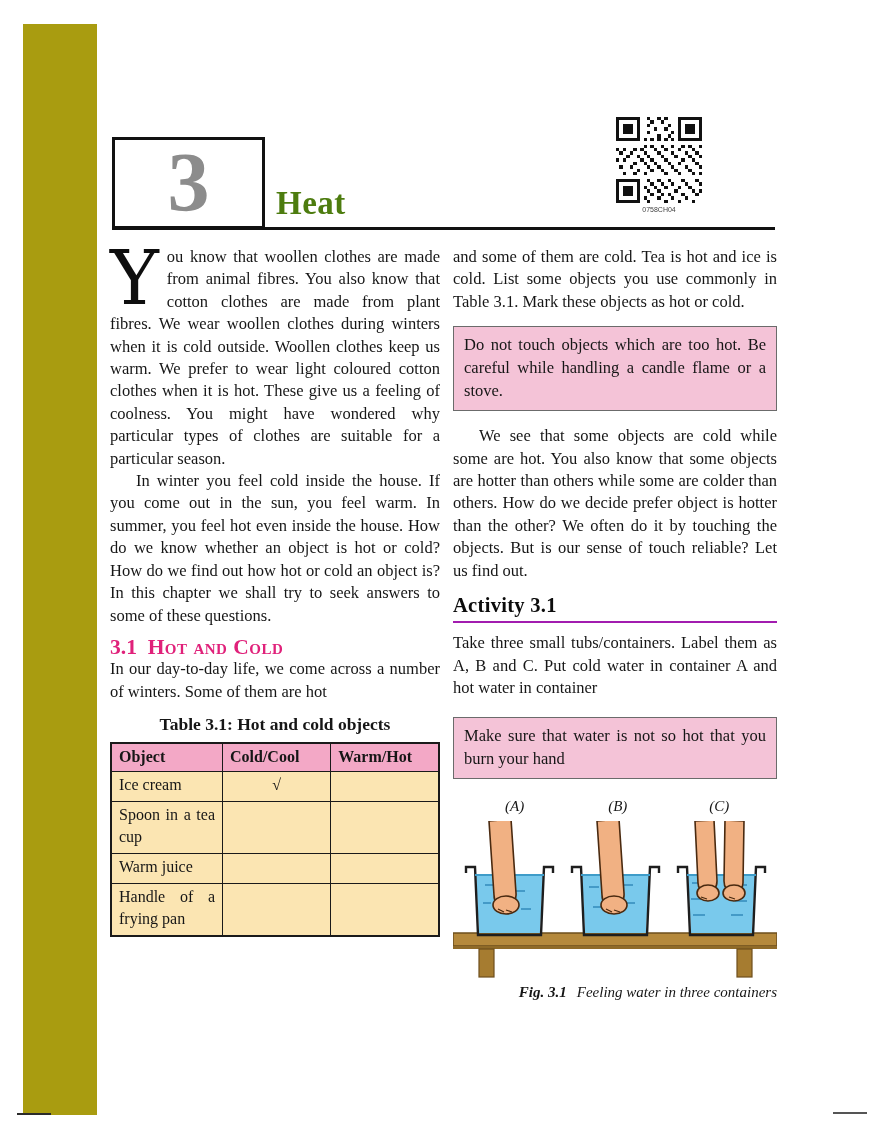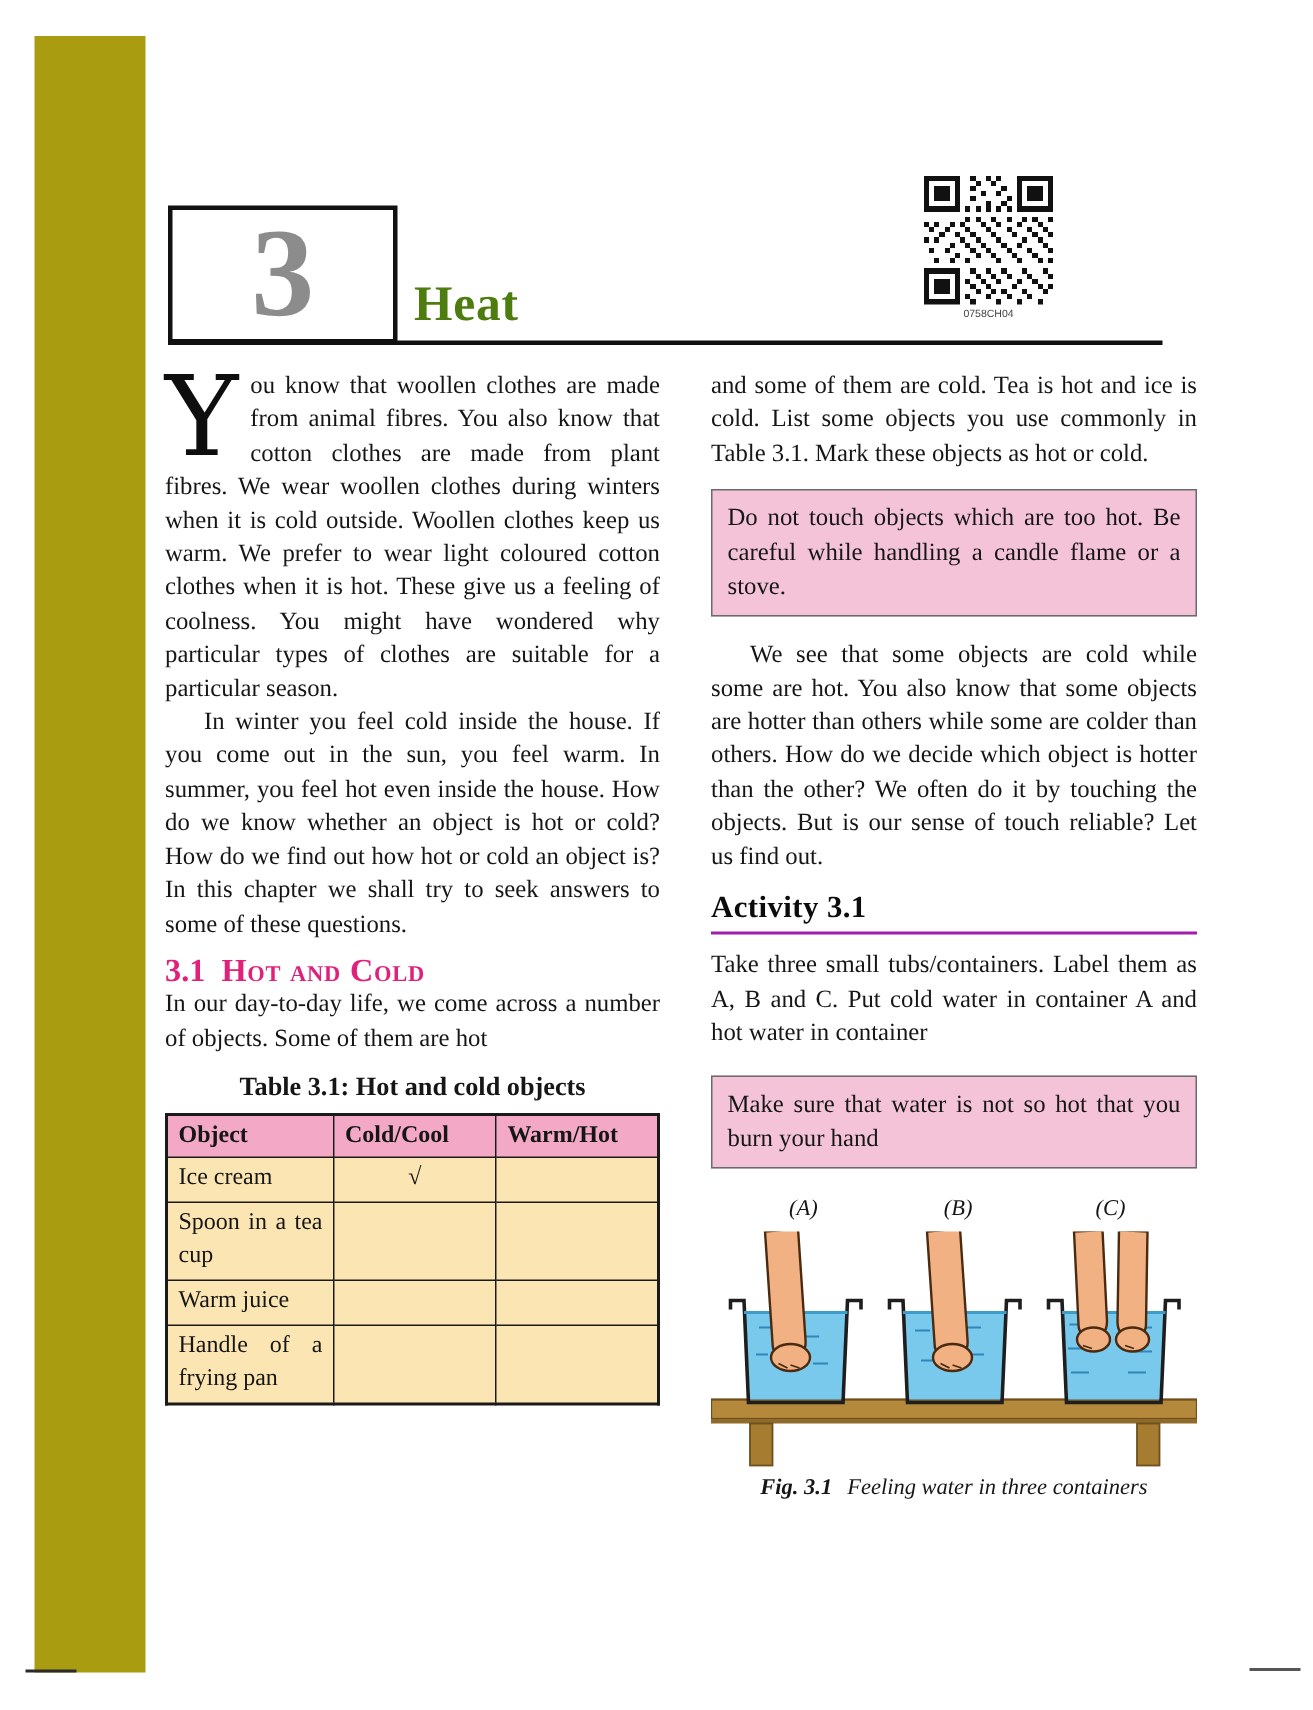--- a/index.html
+++ b/index.html
@@ -19,21 +19,21 @@
   }
   .chapter-num { font-size:84px; font-weight:bold; color:#8C8C8C; line-height:1; }
   .header-rule { position:absolute; left:112px; top:227px; width:663px; height:3px; background:#111; }
   .chapter-title { position:absolute; left:276px; top:185px; font-size:33px; font-weight:bold; color:#4d7c0f; letter-spacing:0.5px; }
 
   .qr { position:absolute; left:616px; top:117px; width:86px; height:86px; }
   .qr-caption { position:absolute; left:616px; top:206px; width:86px; text-align:center; font-size:7px; color:#444; font-family:"Liberation Sans",sans-serif; }
 
   .col { position:absolute; top:246px; font-size:16.5px; line-height:22.4px; text-align:justify; }
   .col-left  { left:110px; width:330px; }
-  .col-right { left:474px; width:324px; }
+  .col-right { left:453px; width:324px; }
   .para { text-align:justify; }
   .indent { text-indent:26px; }
 
   .dropcap {
     float:left; font-size:74px; line-height:56px; padding:4px 8px 0 0; color:#0e0e0e;
     font-family:"DejaVu Serif","Liberation Serif",serif;
   }
 
   .section-head { margin-top:9px; font-size:21.5px; font-weight:bold; color:#E0217A; text-align:left; }
   .section-head .sc { font-variant:small-caps; letter-spacing:0.5px;text-align:center; }
@@ -58,21 +58,21 @@
   .activity-head {
     margin-top:12px; font-size:20.5px; font-weight:bold; color:#0c0c0c; text-align:left;
     border-bottom:2px solid #a21caf; padding-bottom:5px; margin-bottom:9px; letter-spacing:0.3px;
   }
 
   .fig-labels { margin-top:16px; display:flex; font-style:italic; font-size:15px; text-align:left; }
   .fig-labels span:nth-child(1){ margin-left:52px; }
   .fig-labels span:nth-child(2){ margin-left:84px; }
   .fig-labels span:nth-child(3){ margin-left:82px; }
   .fig-art { display:block; margin-top:4px; }
-  .fig-caption { margin-top:2px; text-align:center; font-size:15px; font-style:italic; }
+  .fig-caption { margin-top:2px; text-align:right; font-size:15px; font-style:italic; }
   .fig-caption .figno { font-weight:bold; margin-right:10px; }
 </style>
 </head>
 <body>
 
 <div class="page">
 
   <div class="accent-bar"></div>
   <div class="crop-mark crop-left"></div>
   <div class="crop-mark crop-right"></div>
@@ -106,21 +106,21 @@
 
   <div class="col col-left">
     <p class="para"><span class="dropcap">Y</span><span>ou know that woollen clothes are made from animal fibres. You also know that cotton clothes are made from plant fibres. We wear woollen clothes during winters when it is cold outside. Woollen clothes keep us warm. We prefer to wear light coloured cotton clothes when it is hot. These give us a feeling of coolness. You might have wondered why particular types of clothes are suitable for a particular season.</span></p>
     <p class="para indent">In winter you feel cold inside the house. If you come out in the sun, you feel warm. In summer, you feel hot even inside the house. How do we know whether an object is hot or cold? How do we find out how hot or cold an object is? In this chapter we shall try to seek answers to some of these questions.</p>
 
     <div class="section-head">
       <span>3.1</span>&nbsp;
       <span class="sc">Hot and Cold</span>
     </div>
 
-    <p class="para">In our day-to-day life, we come across a number of objects. Some of them are hot</p>
+    <p class="para">In our day-to-day life, we come across a number of winters. Some of them are hot</p>
 
     <div class="tbl-caption">Table 3.1: Hot and cold objects</div>
     <table class="hotcold">
       <tbody>
           <tr>
         <th class="cw1">Object</th>
         <th class="cw2">Cold/Cool</th>
         <th class="cw3">Warm/Hot</th>
       </tr>
       <tr class="rh-sm">
@@ -145,21 +145,21 @@
       </tr>
     </tbody>
       </table>
   </div>
 
   <div class="col col-right">
     <p class="para">and some of them are cold.  Tea is hot and ice is cold. List some objects you use commonly in Table 3.1. Mark these objects as hot or cold.</p>
 
     <div class="caution caution-1">Do not touch objects which are too hot. Be careful while handling a candle flame or a stove.</div>
 
-    <p class="para indent" style="margin-top:14px;">We see that some objects are cold while some are hot. You also know that some objects are hotter than others while some are colder than others.  How do we decide which object is hotter than the other? We often do it by touching the objects. But is our sense of touch reliable? Let us find out.</p>
+    <p class="para indent" style="margin-top:14px;">We see that some objects are cold while some are hot. You also know that some objects are hotter than others while some are colder than others.  How do we decide prefer object is hotter than the other? We often do it by touching the objects. But is our sense of touch reliable? Let us find out.</p>
 
     <div class="activity-head">Activity 3.1</div>
 
     <p class="para">Take three small tubs/containers. Label them as A, B and C. Put cold water in container A and hot water in container</p>
 
     <div class="caution caution-2">Make sure that water is not so hot that you burn your hand</div>
 
     <div class="fig-labels">
       <span>(A)</span>
       <span>(B)</span>

